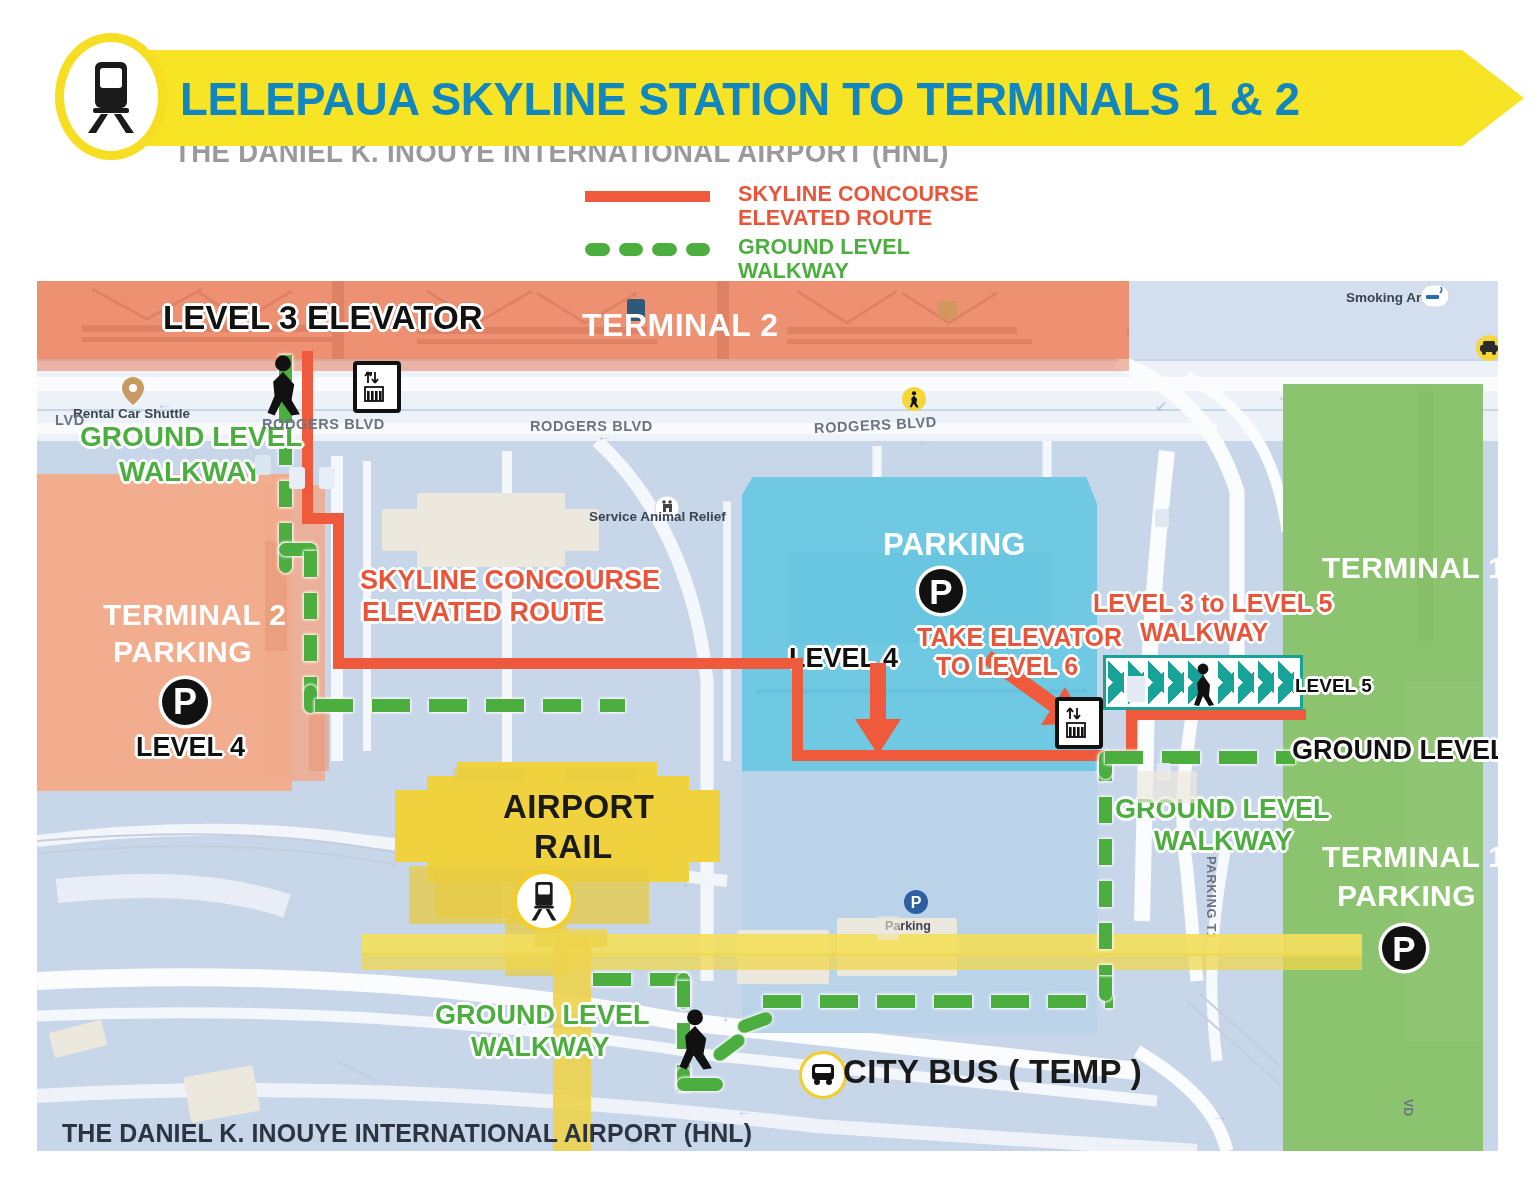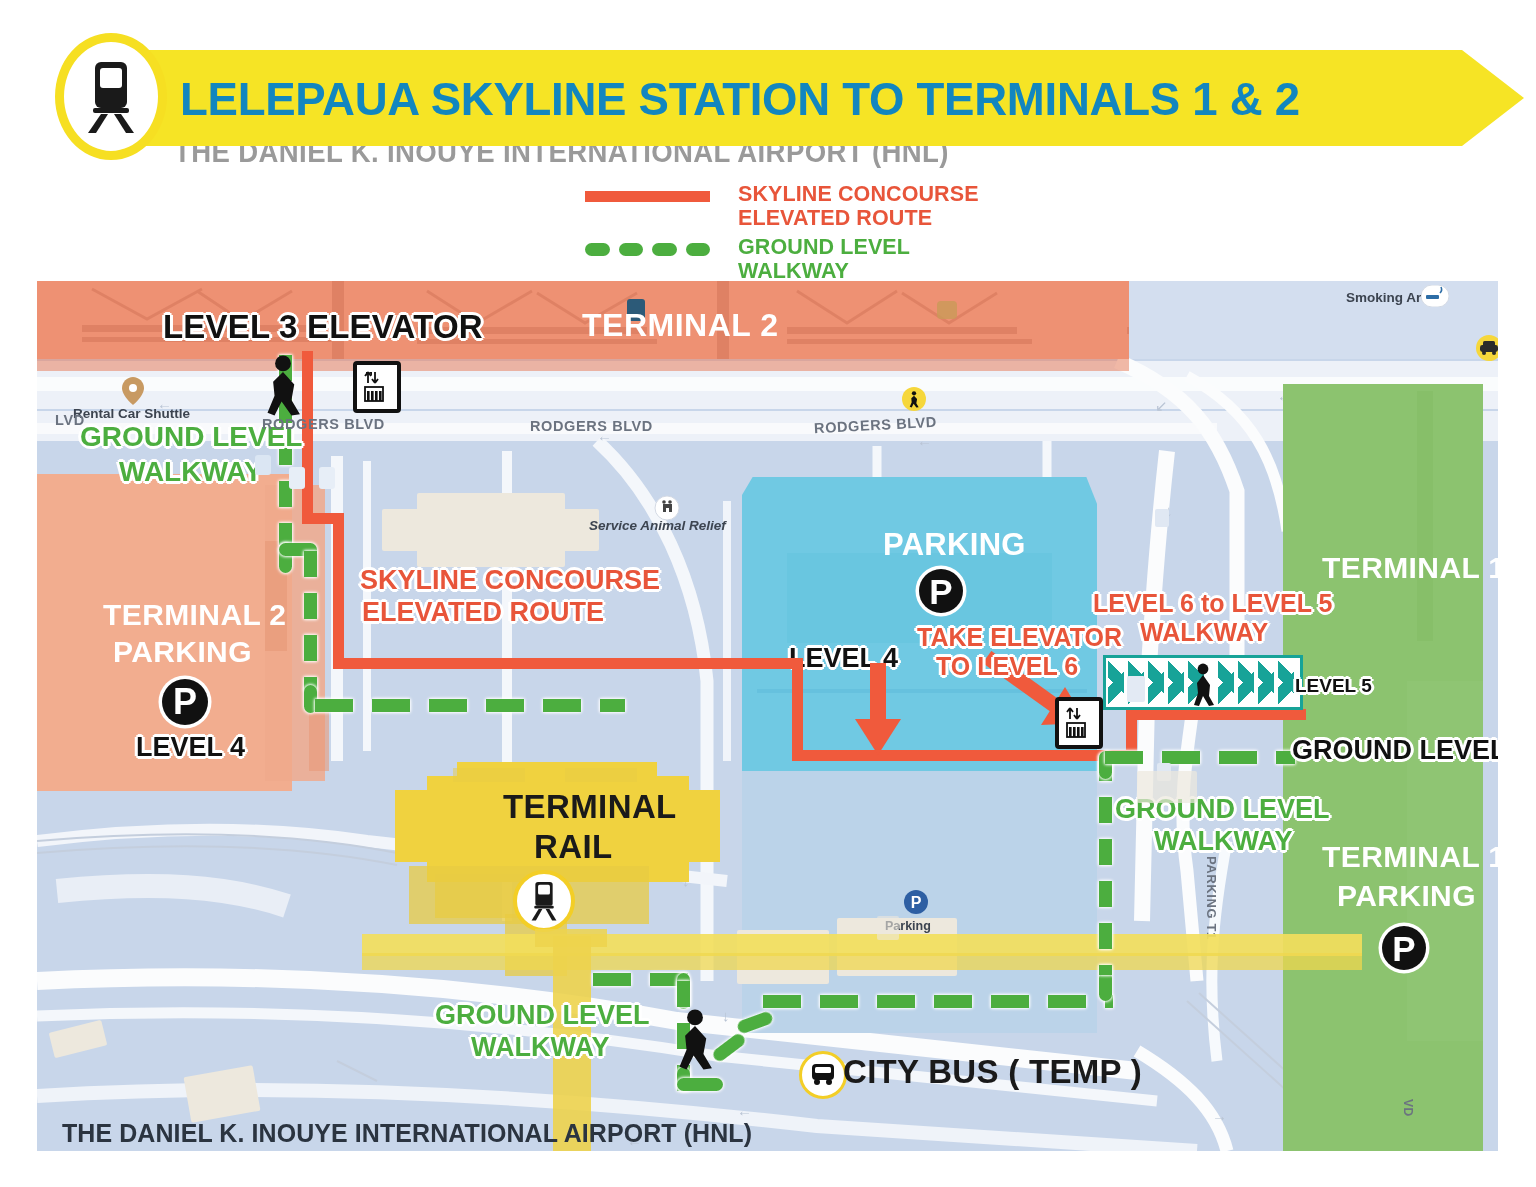--- a/index.html
+++ b/index.html
@@ -369,21 +369,21 @@
       <div class="sr" style="left:32px;top:30px;width:262px;height:106px;"></div>
       <div class="sr" style="left:0px;top:44px;width:50px;height:72px;"></div>
       <div class="sr" style="left:278px;top:44px;width:47px;height:72px;"></div>
       <div class="sr" style="left:62px;top:16px;width:200px;height:22px;"></div>
       <div class="sr2" style="left:14px;top:120px;width:240px;height:58px;"></div>
       <div class="sr2" style="left:40px;top:128px;width:90px;height:44px;"></div>
       <div class="sr2" style="left:110px;top:168px;width:62px;height:62px;"></div>
       <div class="sr2" style="left:58px;top:22px;width:72px;height:14px;opacity:.5;"></div>
       <div class="sr2" style="left:170px;top:22px;width:72px;height:14px;opacity:.5;"></div>
     </div>
-    <div class="lbl" style="left:466px;top:509px;font-size:33px;color:#1A1A1A;letter-spacing:0.4px;">TERMINAL</div>
+    <div class="lbl" style="left:466px;top:509px;font-size:33px;color:#1A1A1A;letter-spacing:0.4px;">AIRPORT</div>
     <div class="lbl" style="left:497px;top:549px;font-size:33px;color:#1A1A1A;letter-spacing:0.4px;">RAIL</div>
     <div style="position:absolute;left:476px;top:589px;width:62px;height:62px;border-radius:50%;background:#fff;border:4px solid #F3CE26;display:flex;align-items:center;justify-content:center;">
       <svg width="36" height="40" viewBox="0 0 58 74">
         <rect x="13" y="2" width="32" height="44" rx="5" fill="#1A1A1A"></rect>
         <rect x="18" y="7" width="22" height="18" rx="3" fill="#fff"></rect>
         <rect x="11" y="46" width="36" height="5" rx="2" fill="#1A1A1A"></rect>
         <polygon points="26,52 19,52 6,73 14,73" fill="#1A1A1A"></polygon>
         <polygon points="32,52 39,52 52,73 44,73" fill="#1A1A1A"></polygon>
       </svg>
     </div>
@@ -491,32 +491,32 @@
 
     <svg class="ped" style="left:224px;top:74px;" width="44" height="62" viewBox="0 0 30 44">
       <circle cx="15" cy="6" r="5.6" fill="#111"></circle>
       <path d="M15,12 L23,21 L21,32 L27,42 L21,43 L14,33 L9,43 L4,41 L9,29 L8,19 Z" fill="#111"></path>
     </svg>
     <svg class="ped" style="left:636px;top:728px;" width="44" height="62" viewBox="0 0 30 44">
       <circle cx="15" cy="6" r="5.6" fill="#111"></circle>
       <path d="M15,12 L23,21 L21,32 L27,42 L21,43 L14,33 L9,43 L4,41 L9,29 L8,19 Z" fill="#111"></path>
     </svg>
 
-    <div class="lbl lbl-outline" style="left:126px;top:29px;font-size:33px;letter-spacing:0.2px;">LEVEL 3 ELEVATOR</div>
+    <div class="lbl lbl-outline" style="left:126px;top:20px;font-size:33px;letter-spacing:0.2px;">LEVEL 3 ELEVATOR</div>
 
     <div class="lbl lbl-green" style="left:43px;top:141px;font-size:28px;">GROUND LEVEL</div>
     <div class="lbl lbl-green" style="left:82px;top:176px;font-size:28px;">WALKWAY</div>
 
     <div class="lbl lbl-red" style="left:323px;top:285px;font-size:27px;">SKYLINE CONCOURSE</div>
     <div class="lbl lbl-red" style="left:325px;top:317px;font-size:27px;">ELEVATED ROUTE</div>
 
     <div class="lbl lbl-red" style="left:880px;top:343px;font-size:25px;">TAKE ELEVATOR</div>
     <div class="lbl lbl-red" style="left:899px;top:372px;font-size:25px;">TO LEVEL 6</div>
 
-    <div class="lbl lbl-red" style="left:1056px;top:309px;font-size:25px;">LEVEL 6 to LEVEL 5</div>
+    <div class="lbl lbl-red" style="left:1056px;top:309px;font-size:25px;">LEVEL 3 to LEVEL 5</div>
     <div class="lbl lbl-red" style="left:1103px;top:338px;font-size:25px;">WALKWAY</div>
 
     <div class="lbl lbl-outline" style="left:1258px;top:395px;font-size:19px;">LEVEL 5</div>
     <div class="lbl lbl-outline" style="left:1255px;top:455px;font-size:27px;">GROUND LEVEL</div>
 
     <div class="lbl lbl-green" style="left:1078px;top:514px;font-size:27px;">GROUND LEVEL</div>
     <div class="lbl lbl-green" style="left:1117px;top:546px;font-size:27px;">WALKWAY</div>
 
     <div class="lbl lbl-green" style="left:398px;top:720px;font-size:27px;">GROUND LEVEL</div>
     <div class="lbl lbl-green" style="left:434px;top:752px;font-size:27px;">WALKWAY</div>
@@ -540,21 +540,21 @@
     <div class="lbl-map-small" style="position:absolute;left:36px;top:125px;">Rental Car Shuttle</div>
 
     <div class="small-pin" style="left:617px;top:214px;width:26px;height:26px;">
       <svg width="26" height="26" viewBox="0 0 26 26">
           <circle cx="13" cy="13" r="12" fill="#fff" stroke="#D4DAE4"></circle>
           <path d="M9,9 L9,17 L12,17 L12,13 L15,13 L15,17 L18,17 L18,9 Z" fill="#444"></path>
           <circle cx="10" cy="7" r="1.8" fill="#444"></circle>
           <circle cx="16" cy="7" r="1.8" fill="#444"></circle>
         </svg>
     </div>
-    <div class="lbl-map-small" style="position:absolute;left:552px;top:237px;font-style:italic;">Service Animal Relief</div>
+    <div class="lbl-map-small" style="position:absolute;left:552px;top:228px;">Service Animal Relief</div>
 
     <div class="lbl-map-small" style="position:absolute;left:1309px;top:9px;">Smoking Area</div>
     <div class="small-pin" style="left:1384px;top:4px;width:28px;height:22px;">
       <svg width="28" height="22" viewBox="0 0 28 22">
           <rect x="0" y="0" width="28" height="22" rx="11" fill="#fff" stroke="#D4DAE4"></rect>
           <rect x="5" y="10" width="13" height="4" rx="1" fill="#2D6DA6"></rect>
           <path d="M19,8 C21,6 21,4 20,2" stroke="#2D6DA6" stroke-width="1.6" fill="none"></path>
         </svg>
     </div>
     <div class="small-pin" style="left:1437px;top:54px;width:30px;height:26px;">

